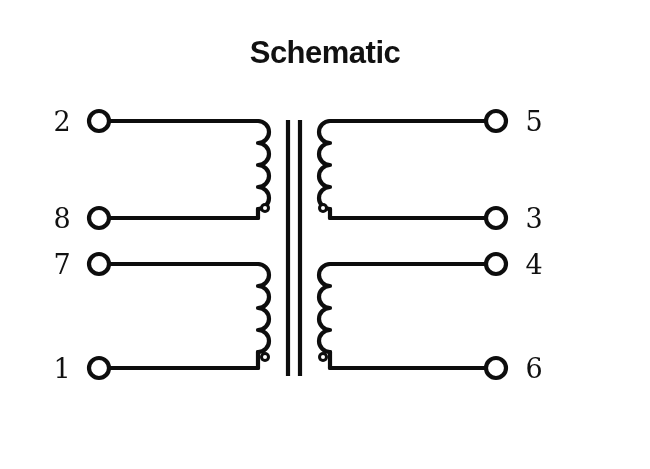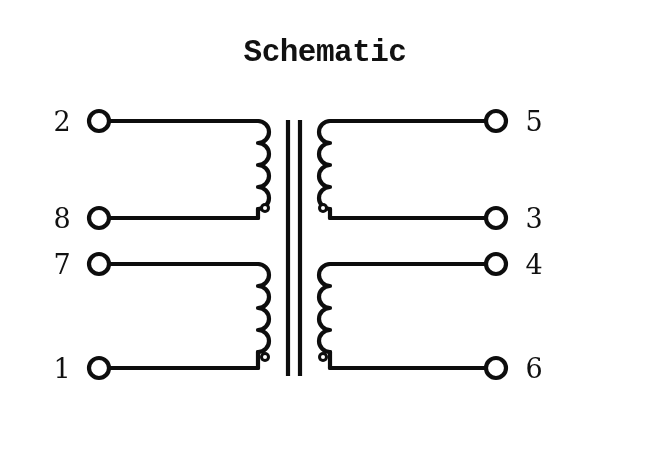--- a/index.html
+++ b/index.html
@@ -20,21 +20,21 @@
     top: 0;
     width: 650px;
     height: 469px;
   }
   .fig-title {
     position: absolute;
     left: 0;
     top: 34px;
     width: 650px;
     text-align: center;
-    font-family: Liberation Mono, monospace;
+    font-family: Liberation Sans, sans-serif;
     font-weight: bold;
     font-size: 31px;
     letter-spacing: -0.5px;
     color: #111111;
     line-height: 38px;
     white-space: nowrap;
   }
   svg#schematic-svg {
     position: absolute;
     left: 0;

